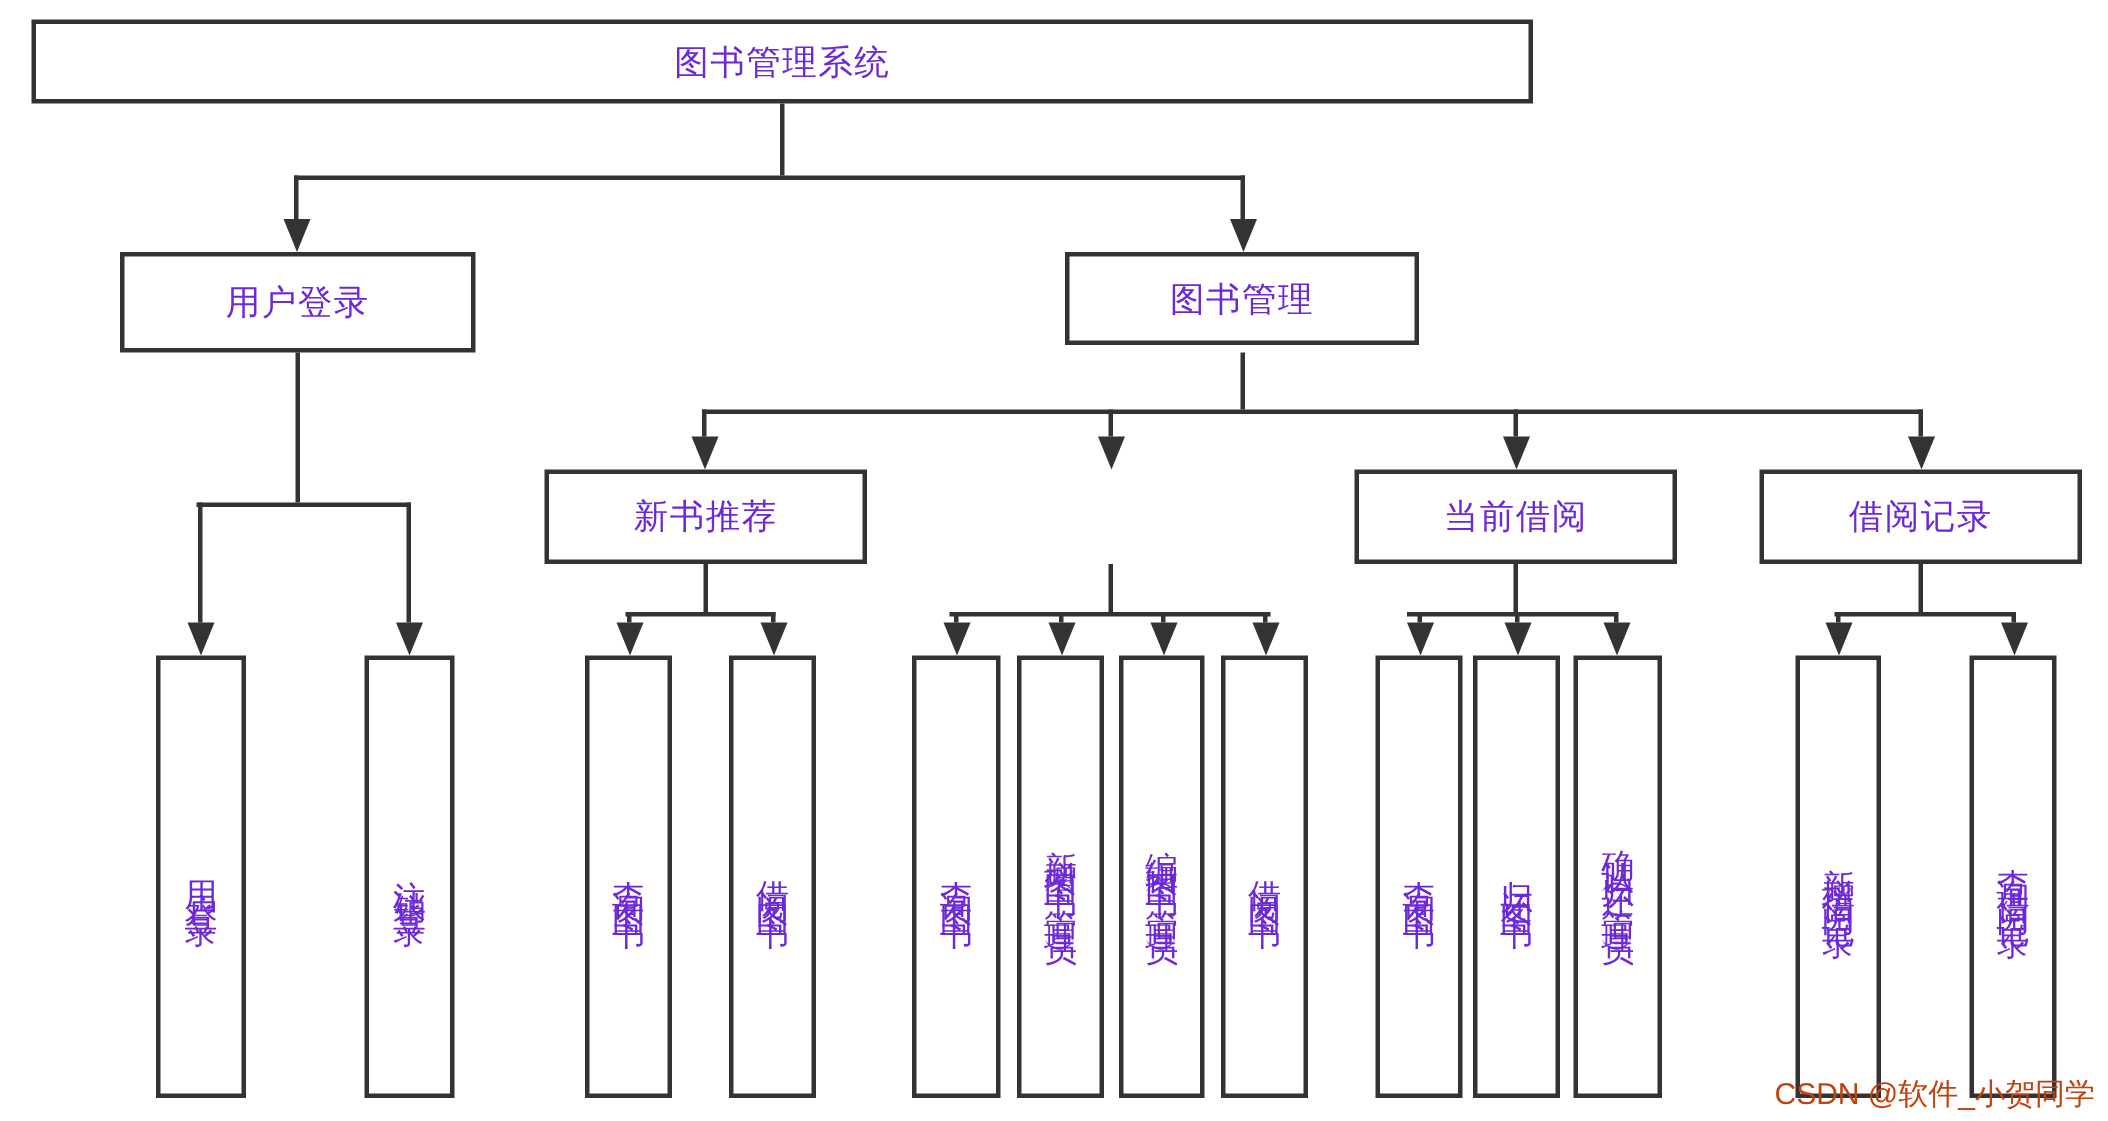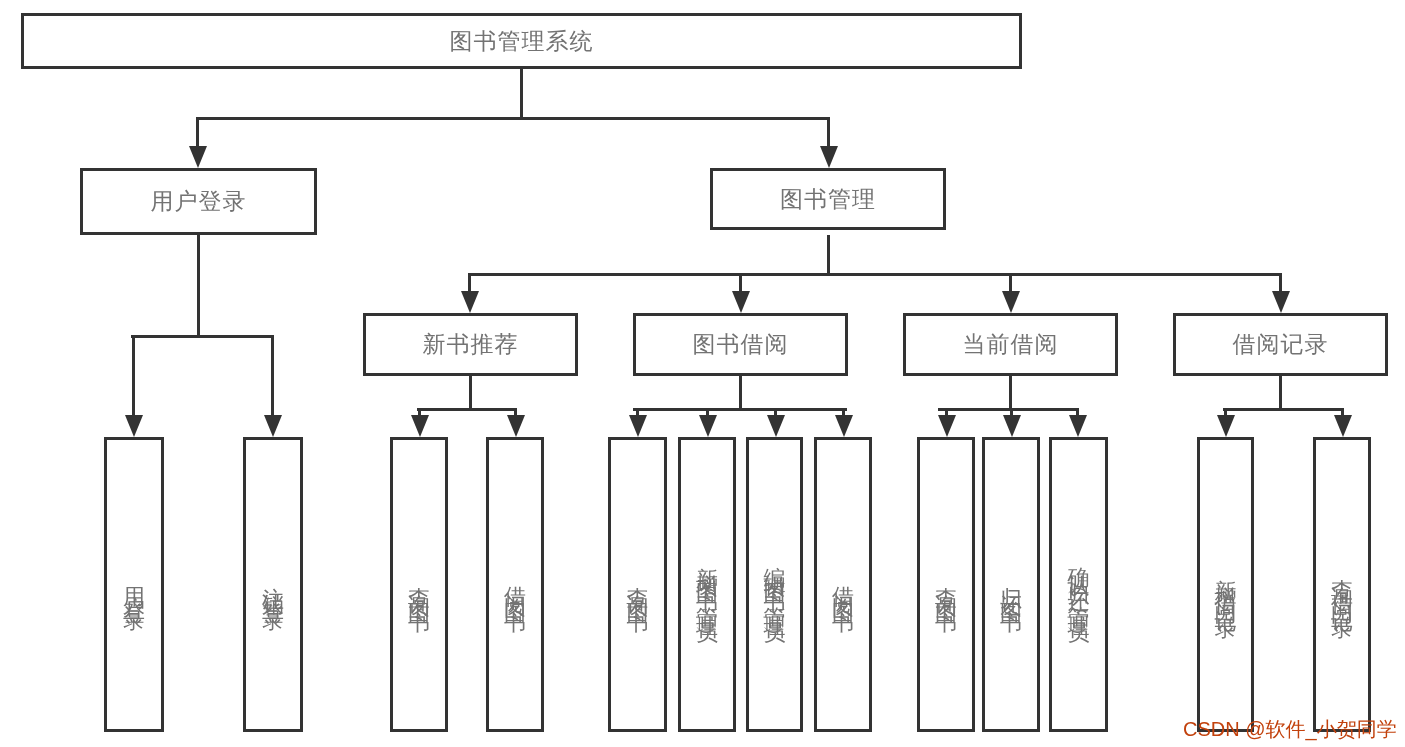--- a/index.html
+++ b/index.html
@@ -13,21 +13,21 @@
     width: 1405px;
     height: 747px;
     background: #ffffff;
     overflow: hidden;
   }
   .node, .vnode {
     position: absolute;
     box-sizing: border-box;
     background: #ffffff;
     border: 3px solid #333333;
-    color: #737373;
+    color: #6d28d9;
     display: flex;
     align-items: center;
     justify-content: center;
   }
   .node {
     font-size: 23px;
     letter-spacing: 1px;
     white-space: nowrap;
   }
   .vnode {
@@ -93,21 +93,20 @@
   <div class="arrow" style="left:271px; top:335px; height:80px;"></div>
 
   <div class="vl" style="left:827px; top:235px; height:38px;"></div>
   <div class="hl" style="left:468px; top:273px; width:814px;"></div>
   <div class="arrow" style="left:468px; top:273px; height:18px;"></div>
   <div class="arrow" style="left:739px; top:273px; height:18px;"></div>
   <div class="arrow" style="left:1009px; top:273px; height:18px;"></div>
   <div class="arrow" style="left:1279px; top:273px; height:18px;"></div>
 
   <div class="node" style="left:363px; top:313px; width:215px; height:63px;">新书推荐</div>
-  <div class="node" style="left:633px; top:313px; width:215px; height:63px;">图书借阅</div>
   <div class="node" style="left:903px; top:313px; width:215px; height:63px;">当前借阅</div>
   <div class="node" style="left:1173px; top:313px; width:215px; height:63px;">借阅记录</div>
 
   <div class="vl" style="left:469px; top:376px; height:32px;"></div>
   <div class="hl" style="left:417px; top:408px; width:100px;"></div>
   <div class="arrow" style="left:418px; top:408px; height:7px;"></div>
   <div class="arrow" style="left:514px; top:408px; height:7px;"></div>
 
   <div class="vl" style="left:739px; top:376px; height:32px;"></div>
   <div class="hl" style="left:633px; top:408px; width:214px;"></div>

